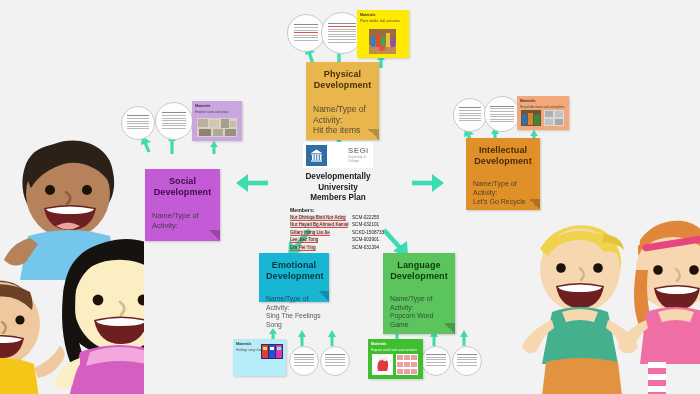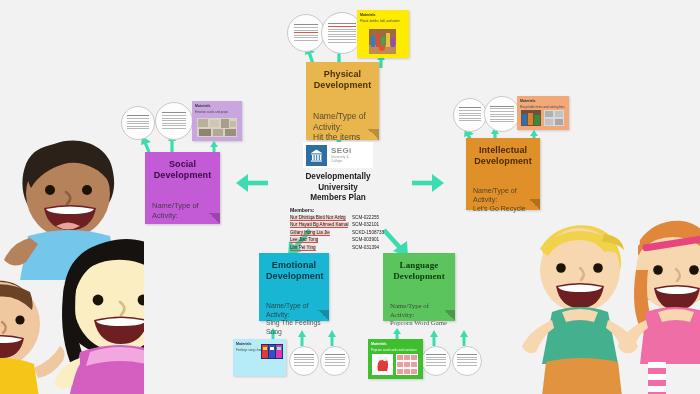--- a/index.html
+++ b/index.html
@@ -20,48 +20,48 @@
     color:#2b2b2b;
     box-shadow:1px 1px 2px rgba(0,0,0,.18);
   }
   .node .title{
     text-align:center;
     font-weight:bold;
     line-height:1.18;
     letter-spacing:.1px;
   }
   .node .sub{
-    margin-top:21px;
+    margin-top:14px;
     line-height:1.25;
     opacity:.78;
   }
   .fold{
     position:absolute;right:0;bottom:0;width:11px;height:11px;
     background:linear-gradient(225deg, rgba(0,0,0,.22) 0 50%, transparent 50%);
   }
 
   #n-physical{left:306px;top:62px;width:73px;height:78px;background:#e9b64d;font-size:8.5px;}
   #n-physical .title{font-size:9px;color:#4a3205;}
-  #n-social{left:145px;top:152px;width:75px;height:72px;background:#c35bd6;font-size:7.5px;}
+  #n-social{left:145px;top:169px;width:75px;height:72px;background:#c35bd6;font-size:7.5px;}
   #n-social .title{font-size:9px;color:#3b0b45;}
   #n-intellect{left:466px;top:138px;width:74px;height:72px;background:#e09028;font-size:7px;}
   #n-intellect .title{font-size:9px;color:#4a2b03;}
-  #n-emotional{left:259px;top:253px;width:70px;height:68px;background:#19b6d4;font-size:6.8px;}
+  #n-emotional{left:259px;top:253px;width:70px;height:49px;background:#19b6d4;font-size:6.8px;}
   #n-emotional .title{font-size:9px;color:#053742;}
-  #n-language{left:383px;top:253px;width:72px;height:68px;background:#5cc45c;font-size:6.8px;font-family:Liberation Serif, serif;}
+  #n-language{left:383px;top:253px;width:72px;height:81px;background:#5cc45c;font-size:6.8px;}
   #n-language .title{font-size:9px;color:#0b3b0b;}
 
   
   #hub{position:absolute;left:288px;top:142px;width:100px;}
   #logo{
     width:70px;height:26px;margin:0 auto 4px auto;background:#ffffff;
     display:flex;align-items:center;gap:4px;padding:1px 3px;box-sizing:border-box;
   }
   #logo .mark{width:21px;height:21px;background:#2f6ea5;display:flex;align-items:center;justify-content:center;flex:0 0 auto;}
-  #logo .wordmark{display:flex;flex-direction:column;line-height:1;}
+  #logo .wordmark{display:flex;flex-direction:column;line-height:1;margin-left:17px;}
   #logo .wm1{font-size:8px;font-weight:bold;color:#8a8a8a;letter-spacing:.4px;}
   #logo .wm2{font-size:3.3px;color:#9a9a9a;margin-top:1.2px;}
   #logo .wm3{font-size:3.3px;color:#9a9a9a;margin-top:.6px;}
   #hub h1{margin:0;font-size:8.2px;text-align:center;font-weight:bold;color:#1b1b1b;line-height:1.3;}
   #hub .mlabel{font-size:5.2px;font-weight:bold;margin:3px 0 1px 2px;color:#1b1b1b;}
   .mrow{display:flex;font-size:4.6px;line-height:1.62;color:#1b1b1b;padding-left:2px;}
   .mrow .nm{width:62px;flex:0 0 62px;overflow:hidden;white-space:nowrap;}
   .mrow .id{white-space:nowrap;}
   .mrow .nm em{font-style:normal;border-bottom:1px solid #e04a3f;background:rgba(224,74,63,.18);}
 

